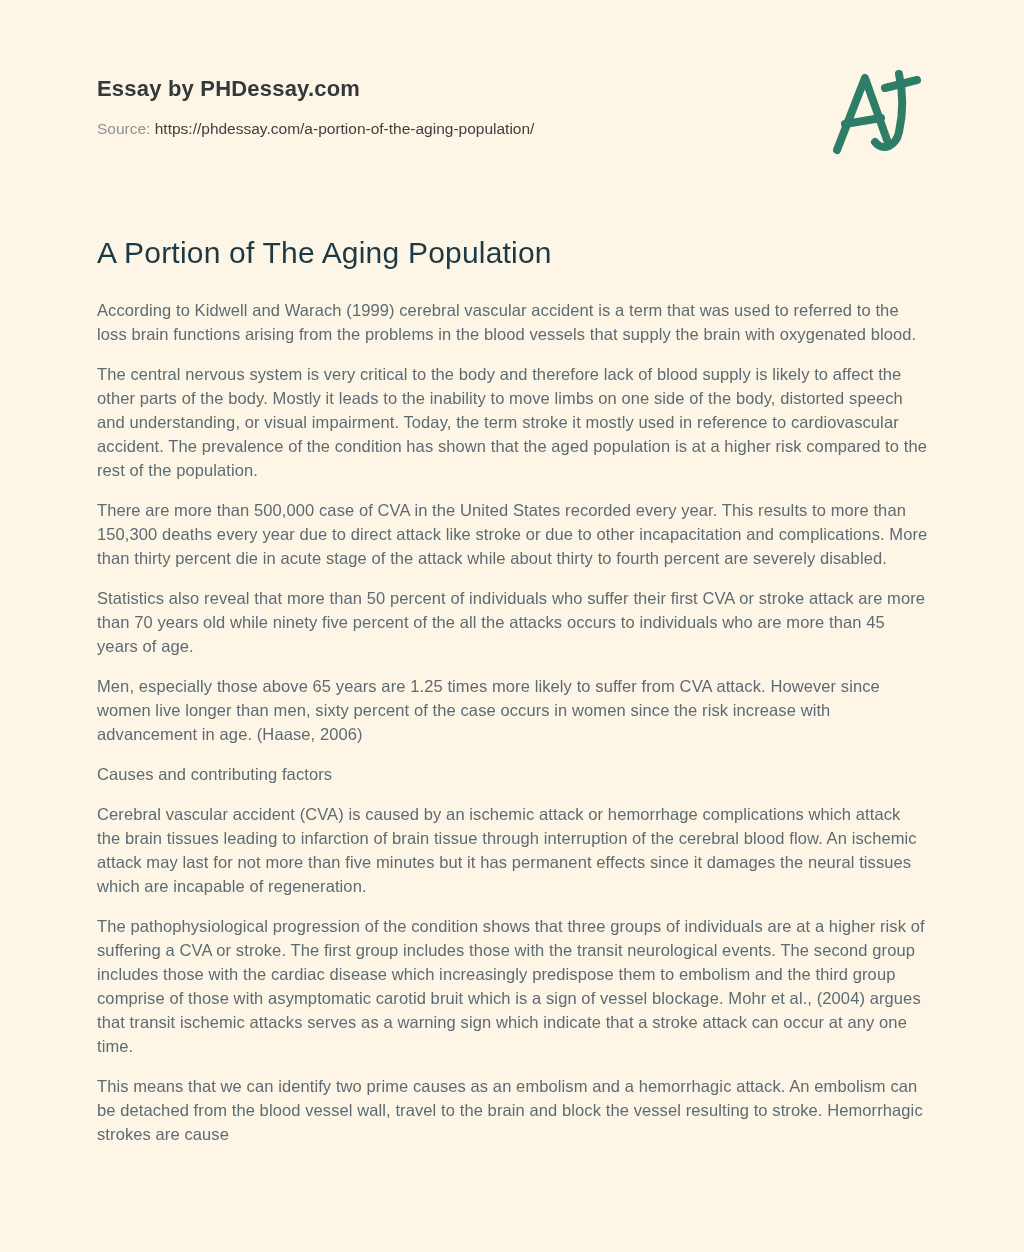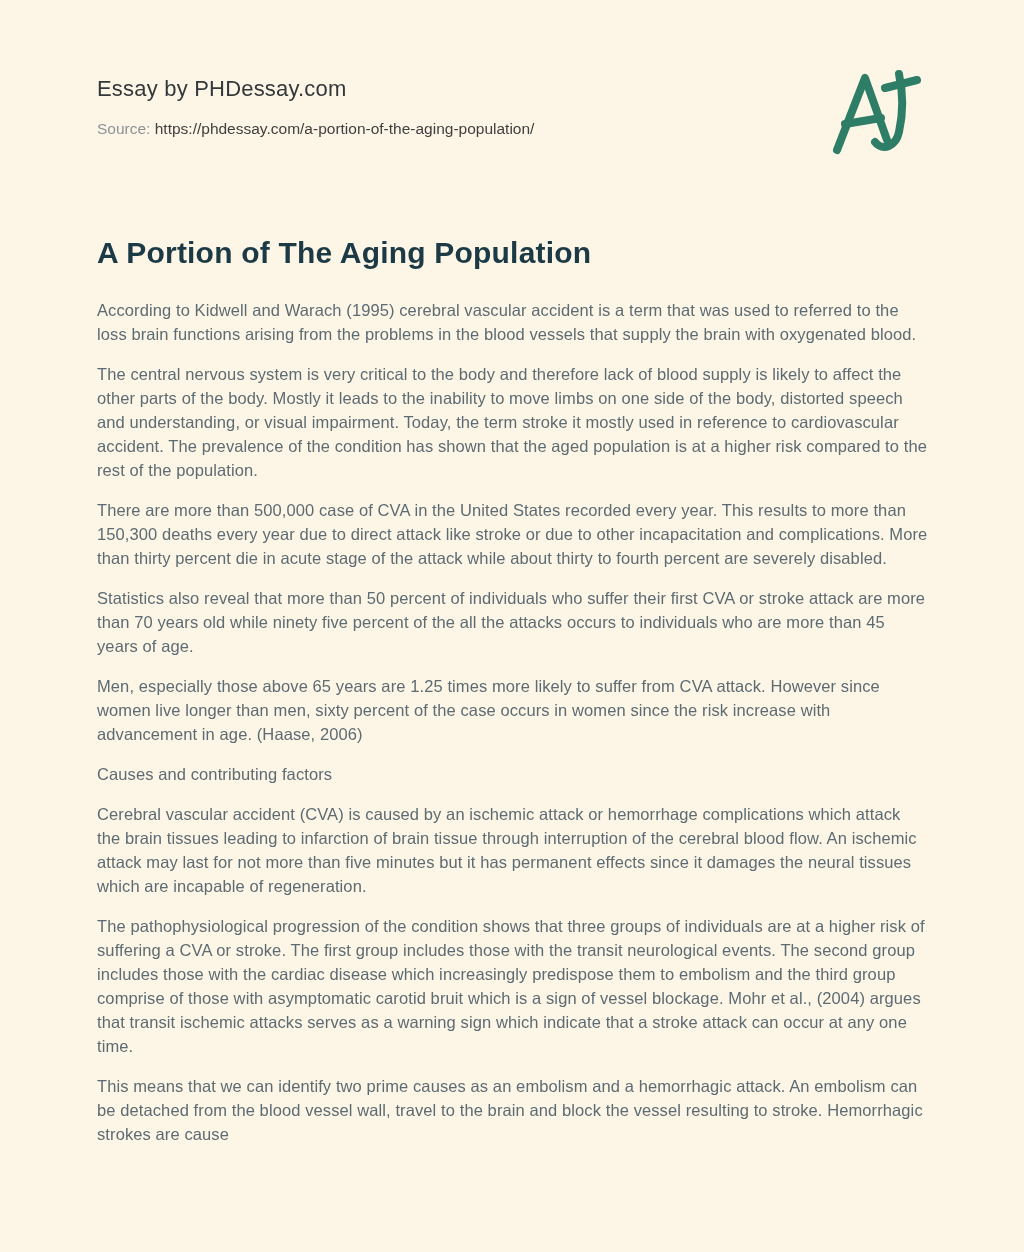--- a/index.html
+++ b/index.html
@@ -21,21 +21,21 @@
     left: 97px;
     top: 0;
     width: 831px;
   }
   .header {
     position: relative;
     padding-top: 76px;
   }
   .site-title {
     font-size: 22px;
-    font-weight: 400;
+    font-weight: 700;
     color: #33383b;
     letter-spacing: 0.2px;
     margin: 0 0 18px 0;
   }
   .source-line {
     font-size: 15.5px;
     color: #8d9297;
     margin: 0;
   }
   .source-line a {
@@ -44,21 +44,21 @@
   }
   .logo {
     position: absolute;
     right: 0;
     top: 62px;
     width: 105px;
     height: 105px;
   }
   .doc-title {
     font-size: 30px;
-    font-weight: 700;
+    font-weight: 400;
     color: #1c3a45;
     margin: 98px 0 28px 0;
     letter-spacing: 0.2px;
   }
   .para {
     font-size: 16.5px;
     line-height: 24px;
     color: #5d6b72;
     margin: 0 0 16px 0;
     letter-spacing: 0.1px;
@@ -70,21 +70,21 @@
 <div class="page">
   <div class="content">
 
     <div class="header">
       <h2 class="site-title">Essay by PHDessay.com</h2>
       <p class="source-line"><span>Source: </span><a href="#">https://phdessay.com/a-portion-of-the-aging-population/</a></p>
     </div>
 
     <h1 class="doc-title">A Portion of The Aging Population</h1>
 
-    <p class="para">According to Kidwell and Warach (1995) cerebral vascular accident is a term that was used  to referred to the loss brain functions  arising from the  problems in the blood vessels that supply the  brain with oxygenated blood.</p>
+    <p class="para">According to Kidwell and Warach (1999) cerebral vascular accident is a term that was used  to referred to the loss brain functions  arising from the  problems in the blood vessels that supply the  brain with oxygenated blood.</p>
     <p class="para">The central nervous system is very critical to the body and therefore lack of blood supply is likely to affect the other parts of the body.  Mostly it leads to the inability to move limbs on one side of the body, distorted speech and understanding, or visual impairment.  Today, the term stroke it mostly used in reference to cardiovascular accident. The prevalence of the condition has shown that the aged population is at a higher risk compared to the rest of the population.</p>
     <p class="para">There are more than 500,000 case of CVA in the United States recorded every year. This results to more than 150,300 deaths every year due to direct attack like stroke or due to other incapacitation and complications. More than thirty percent die in acute stage of the attack while about thirty to fourth percent are severely disabled.</p>
     <p class="para">Statistics also reveal that more than 50 percent of individuals who suffer their first CVA or stroke attack are more than 70 years old while ninety five percent of the all the attacks occurs to individuals who are more than 45 years of  age.</p>
     <p class="para">Men, especially those above 65 years are 1.25 times more likely to suffer from CVA attack. However since women live longer than men, sixty percent of the case occurs in women since the risk increase with advancement in age. (Haase, 2006)</p>
     <p class="para">Causes and contributing factors</p>
     <p class="para">Cerebral vascular accident (CVA) is caused by an ischemic attack or hemorrhage complications which attack the brain tissues leading to infarction of brain tissue through interruption of the cerebral blood flow.  An ischemic attack may last for not more than five minutes but it has permanent effects since it damages the neural tissues which are incapable of regeneration.</p>
     <p class="para">The pathophysiological progression of the condition shows that three groups of individuals are at a higher risk of suffering a CVA or stroke. The first group includes those with the transit neurological events. The second group includes those with the cardiac disease which increasingly predispose them to embolism and the third group comprise of those with asymptomatic carotid bruit which is a sign of vessel blockage.  Mohr et al., (2004) argues that transit ischemic attacks serves as a warning sign which indicate that a stroke attack can occur at any one time.</p>
     <p class="para">This means that we can identify two prime causes as an embolism and a hemorrhagic attack. An embolism can be detached from the blood vessel wall, travel to the brain and block the vessel resulting to stroke. Hemorrhagic strokes are cause</p>
 
   </div>

